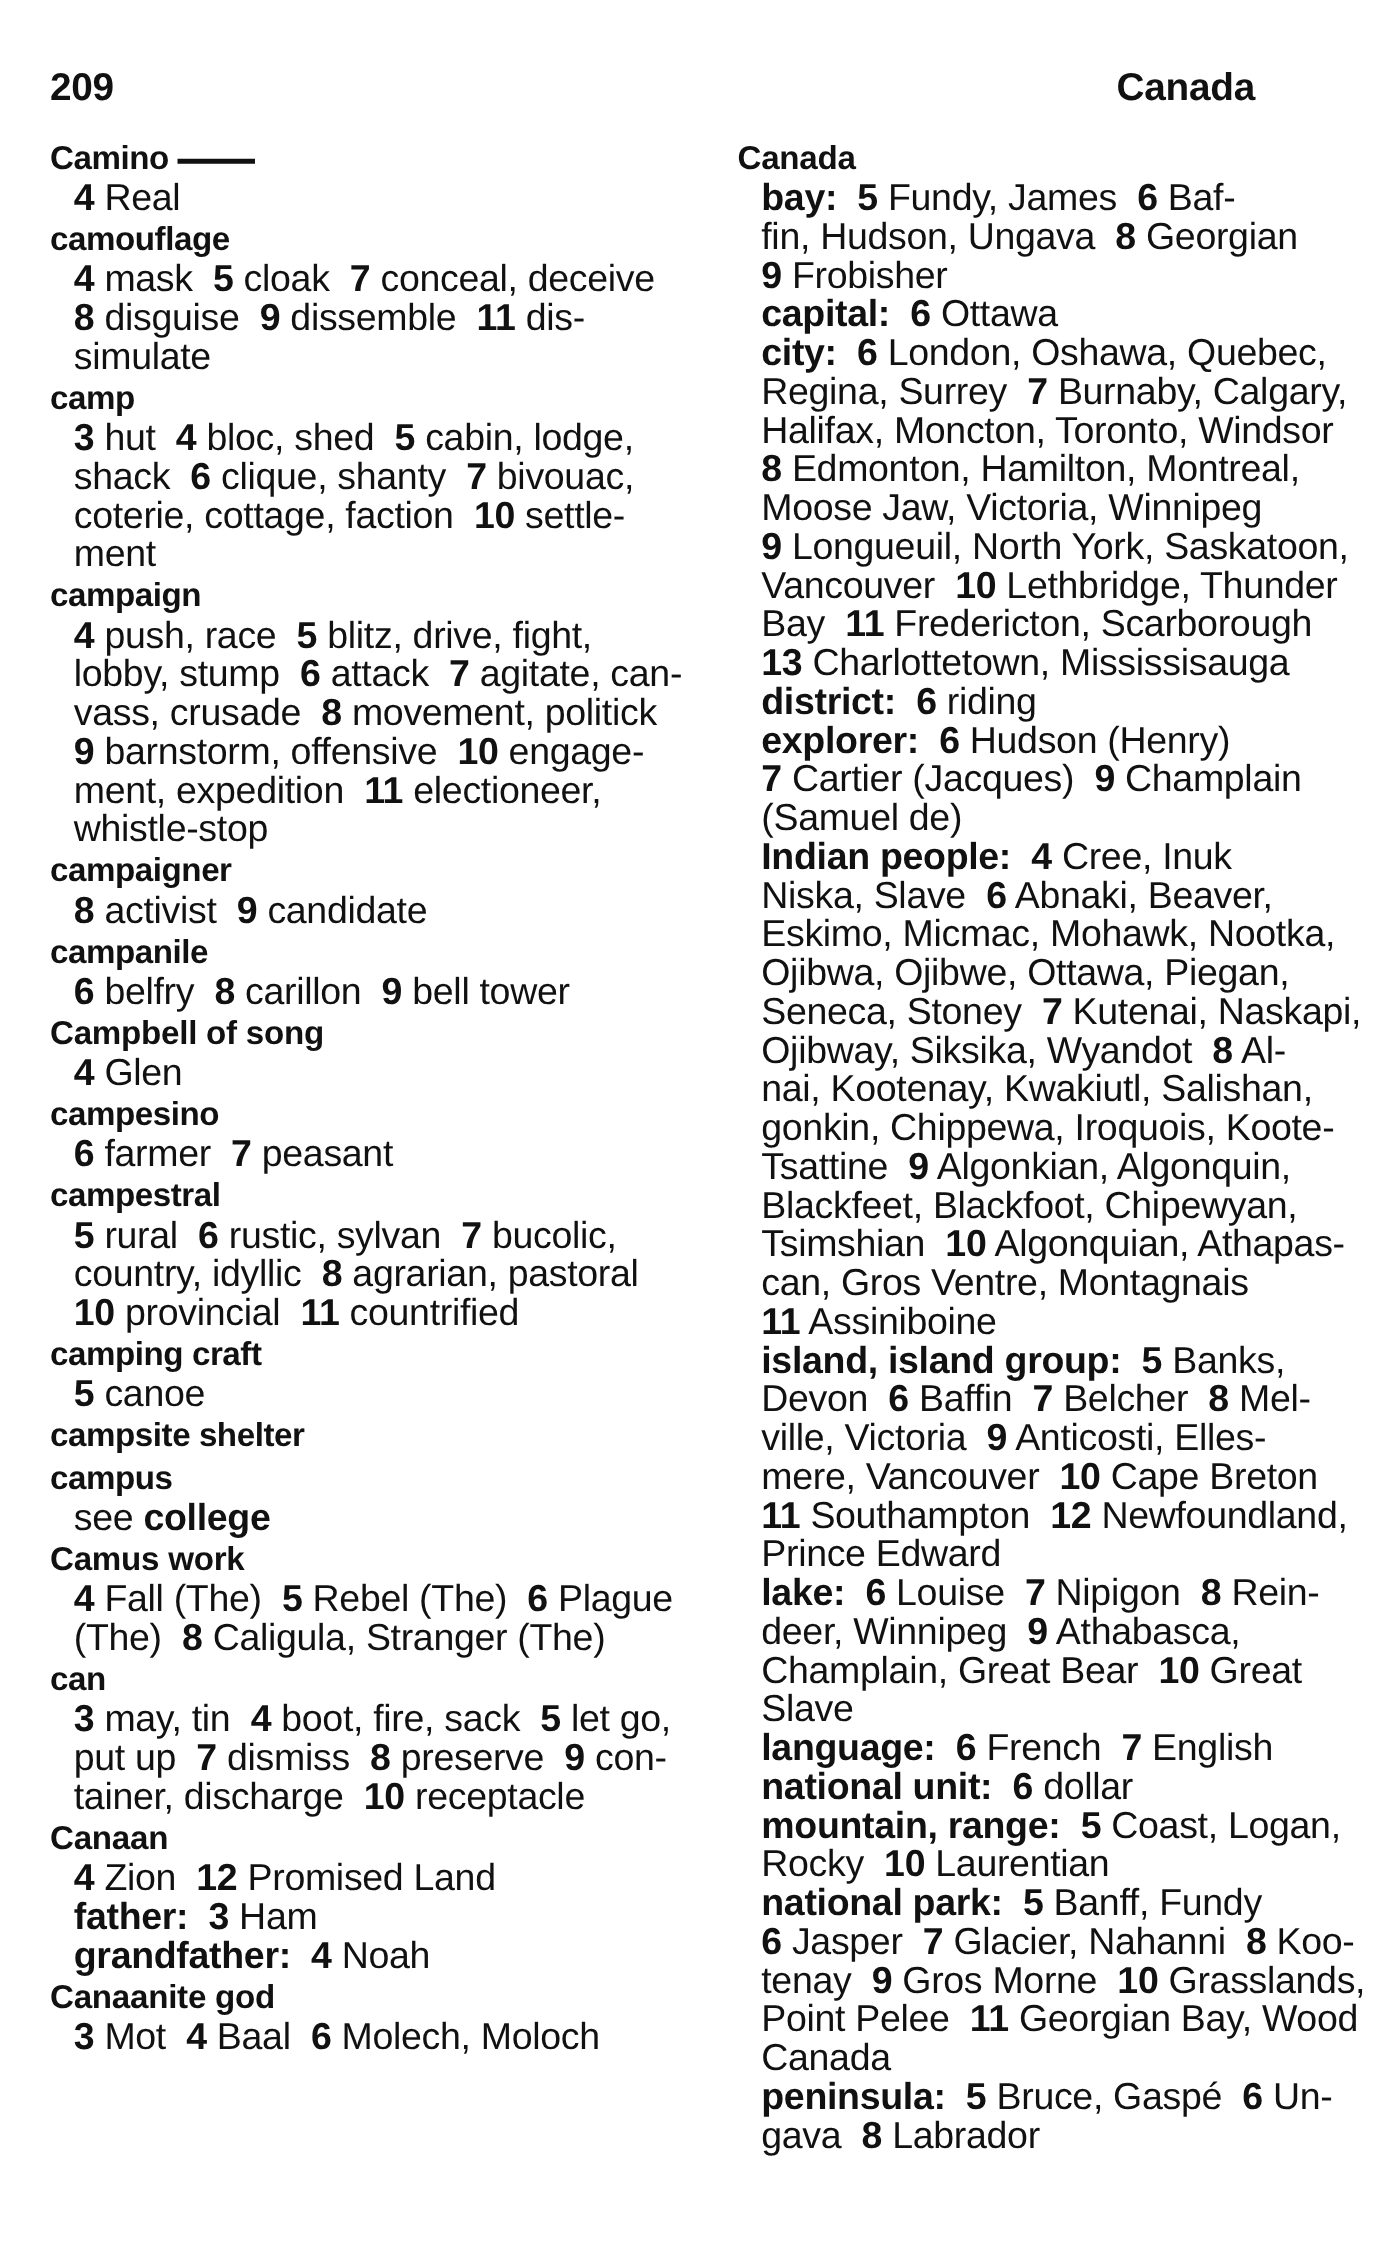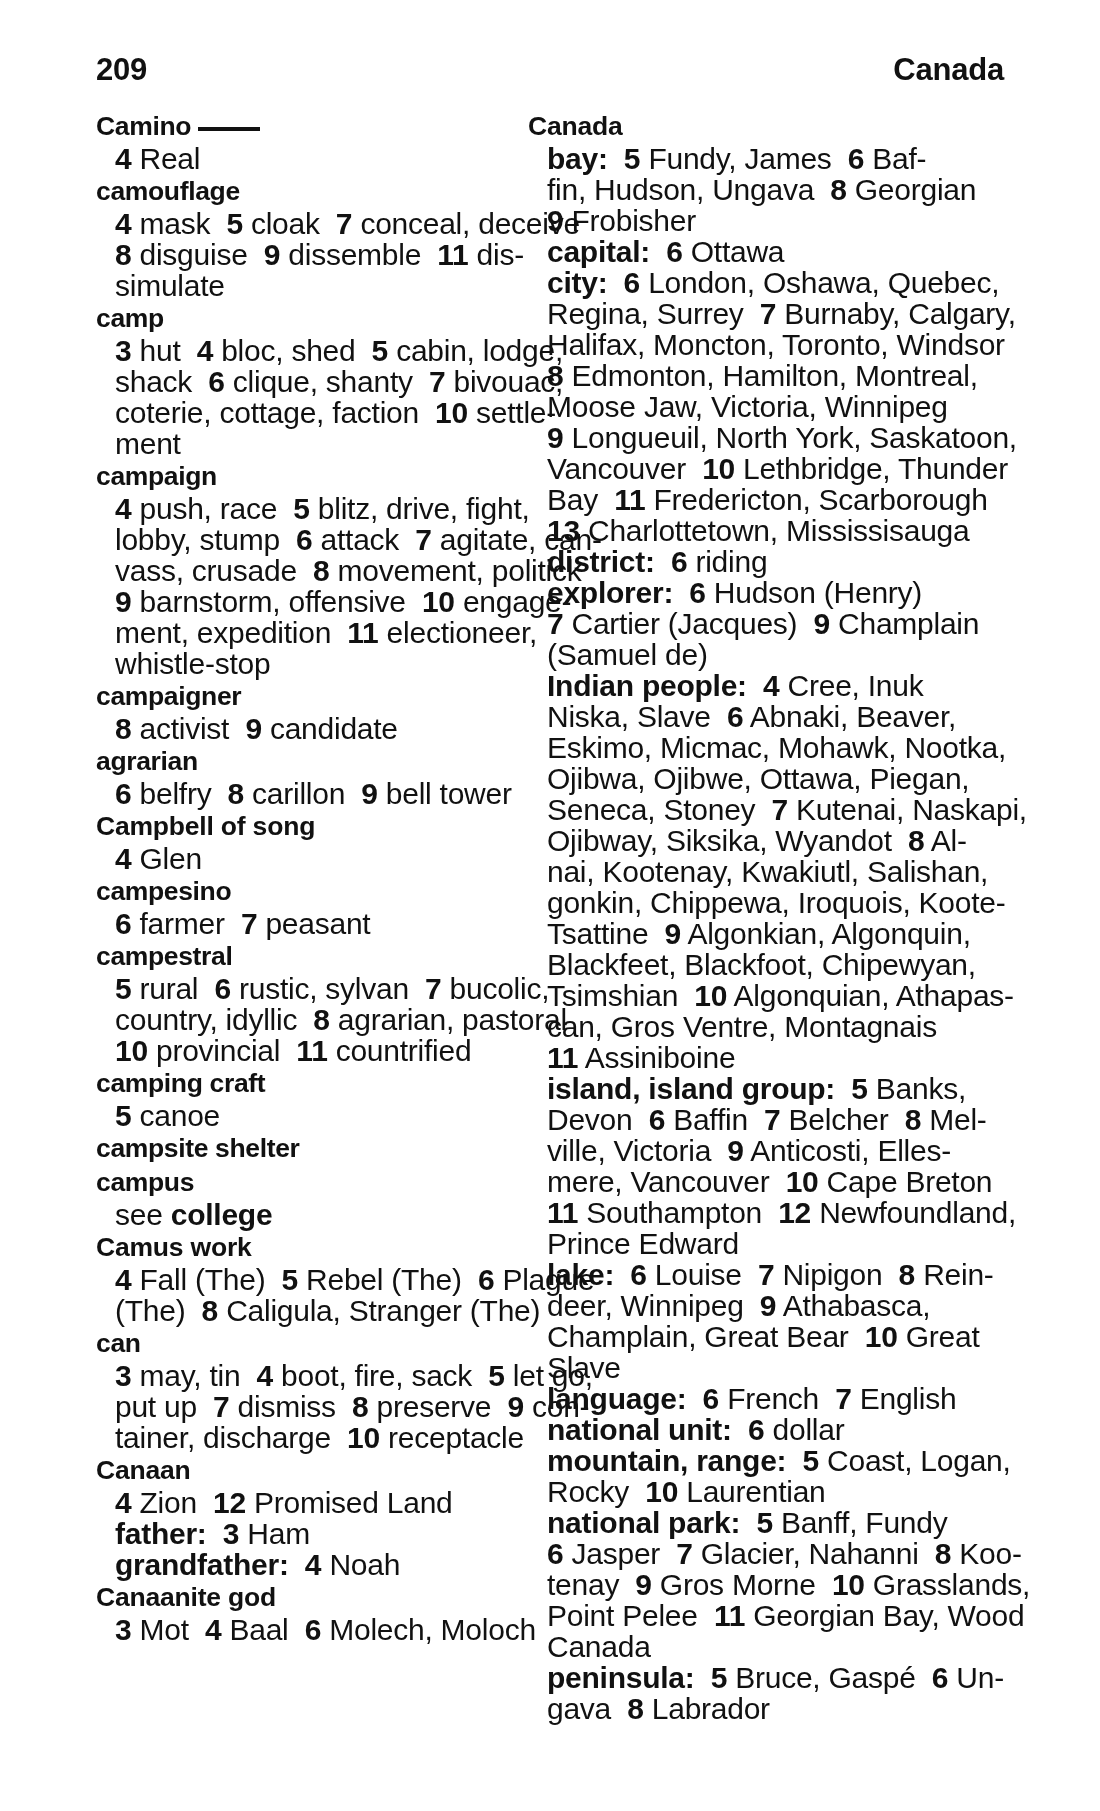--- a/index.html
+++ b/index.html
@@ -15,42 +15,42 @@
     -webkit-font-smoothing: antialiased;
     position: relative;
     overflow: hidden;
   }
 
   .page {
     position: relative;
     width: 1100px;
     height: 1811px;
     box-sizing: border-box;
-    padding: 52px 96px 0 96px;
+    padding: 52px 96px 0 40px;
   }
 
   
   .runhead {
     display: flex;
     justify-content: space-between;
     align-items: baseline;
     font-weight: bold;
     font-size: 31px;
     letter-spacing: -0.2px;
     margin-bottom: 20px;
     height: 38px;
   }
   .runhead .folio { font-size: 31px; }
   .runhead .guide { font-size: 31px; }
 
   
   .columns {
     display: flex;
-    gap: 28px;
     align-items: flex-start;
+    justify-content: space-between;
   }
   .col {
     width: 404px;
     flex: 0 0 404px;
   }
   .col.right { width: 414px; flex: 0 0 414px; }
 
   
   .entry { margin: 0 0 1px 0; }
 
@@ -133,21 +133,21 @@
             <span class="ln">whistle-stop</span>
           </div>
         </div>
         <div class="entry">
           <div class="headword">campaigner</div>
           <div class="senses">
             <span class="ln"><b>8</b> activist  <b>9</b> candidate</span>
           </div>
         </div>
         <div class="entry">
-          <div class="headword">agrarian</div>
+          <div class="headword">campanile</div>
           <div class="senses">
             <span class="ln"><b>6</b> belfry  <b>8</b> carillon  <b>9</b> bell tower</span>
           </div>
         </div>
         <div class="entry">
           <div class="headword proper">Campbell of song</div>
           <div class="senses">
             <span class="ln"><b>4</b> Glen</span>
           </div>
         </div>

